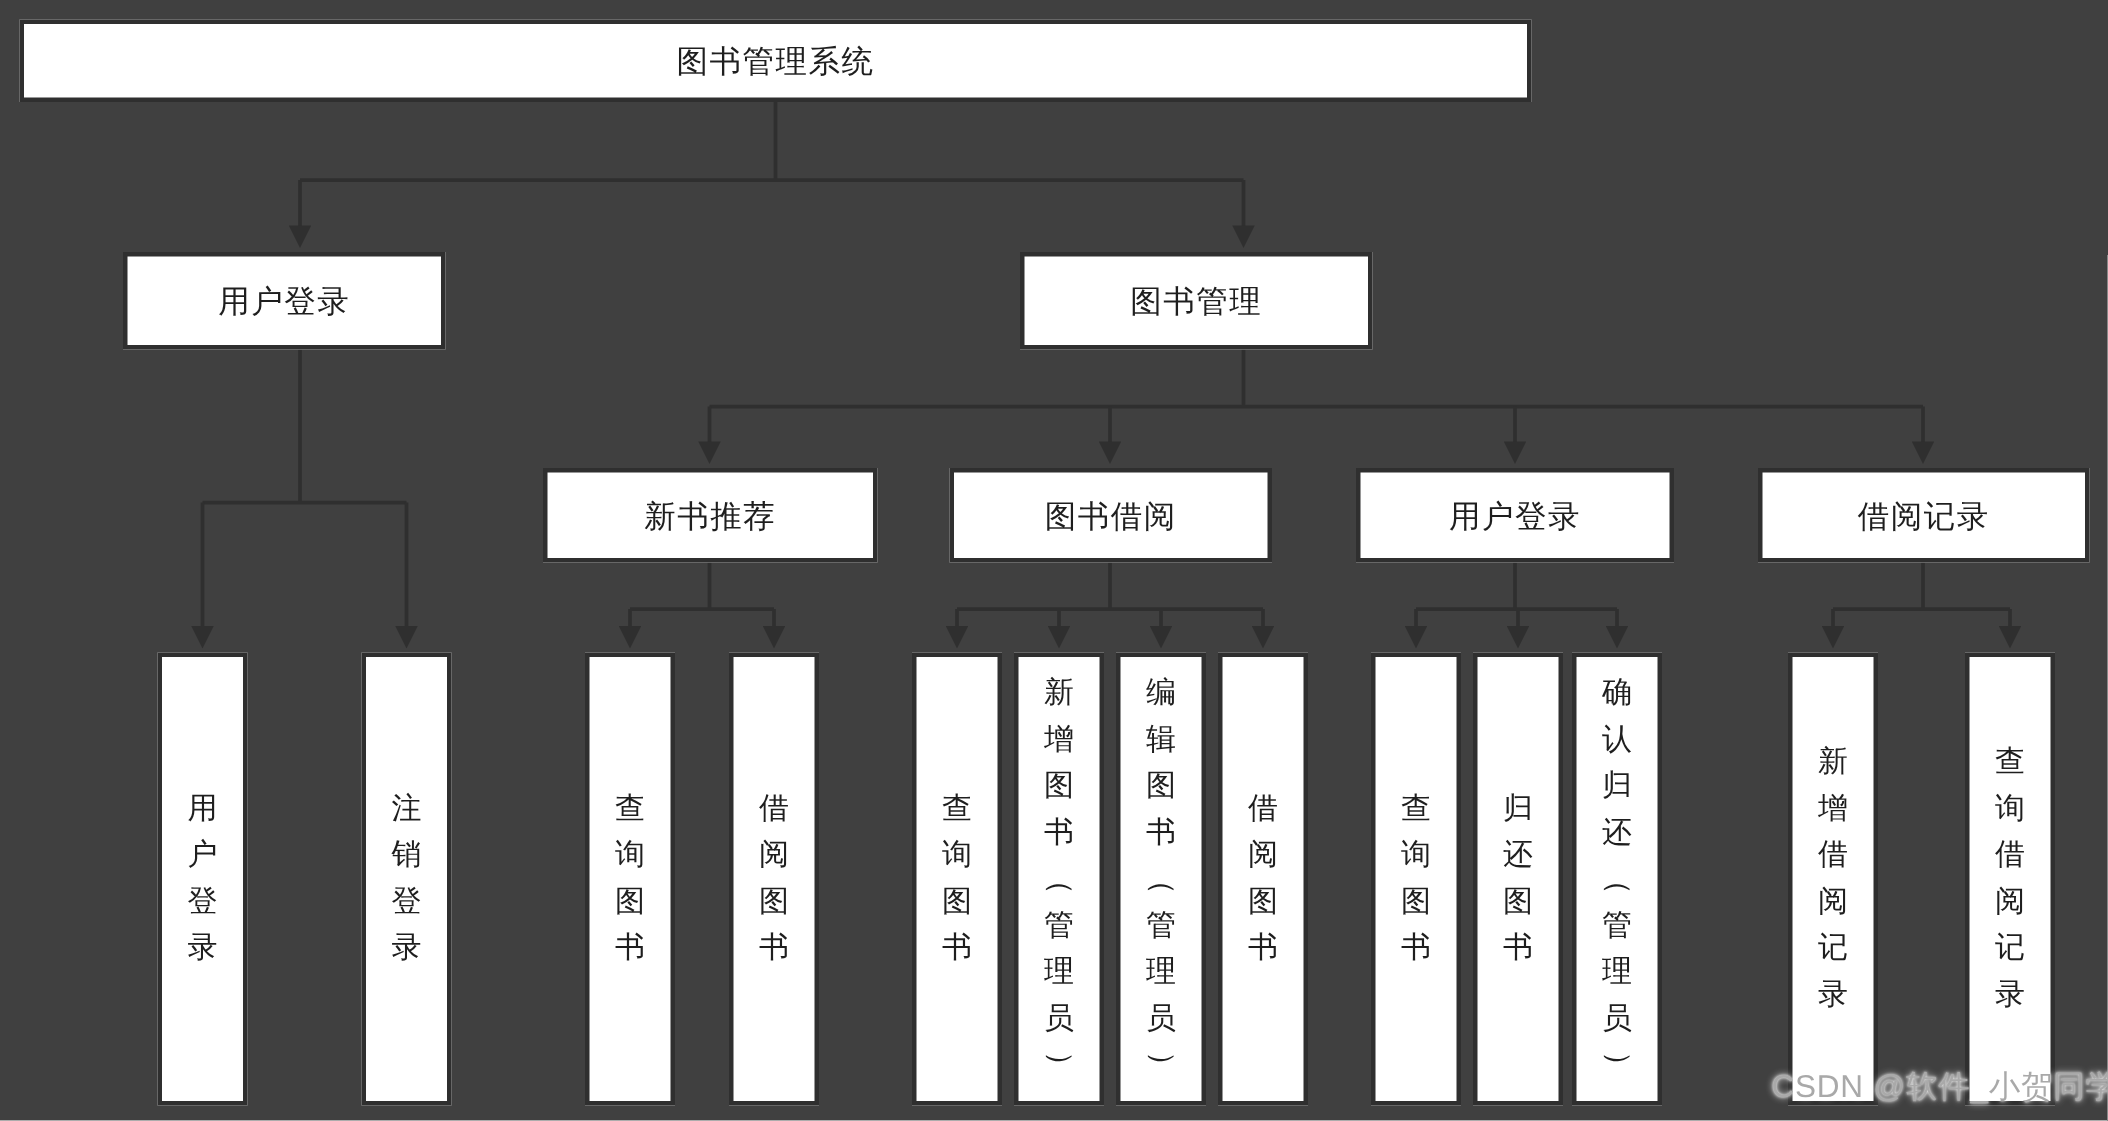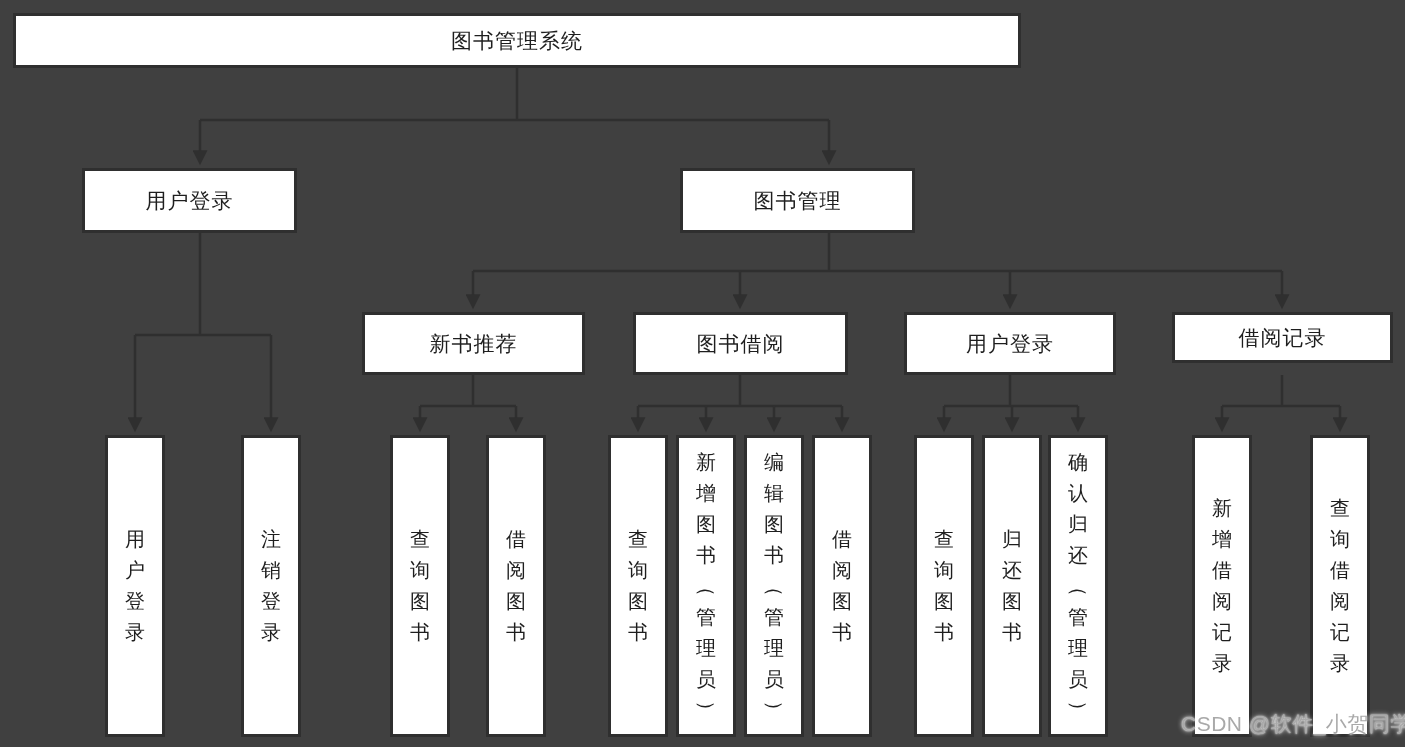--- a/index.html
+++ b/index.html
@@ -82,21 +82,21 @@
 
   <div class="node" style="left:362px;top:312px;width:223px;height:63px">
     <span class="hlabel">新书推荐</span>
   </div>
   <div class="node" style="left:633px;top:312px;width:215px;height:63px">
     <span class="hlabel">图书借阅</span>
   </div>
   <div class="node" style="left:904px;top:312px;width:212px;height:63px">
     <span class="hlabel">用户登录</span>
   </div>
-  <div class="node" style="left:1172px;top:312px;width:221px;height:51px">
+  <div class="node" style="left:1172px;top:312px;width:221px;height:63px">
     <span class="hlabel">借阅记录</span>
   </div>
 
   <div class="node" style="left:105px;top:435px;width:60px;height:302px">
     <div class="vtext">
         <span>用</span>
         <span>户</span>
         <span>登</span>
         <span>录</span>
       </div>

